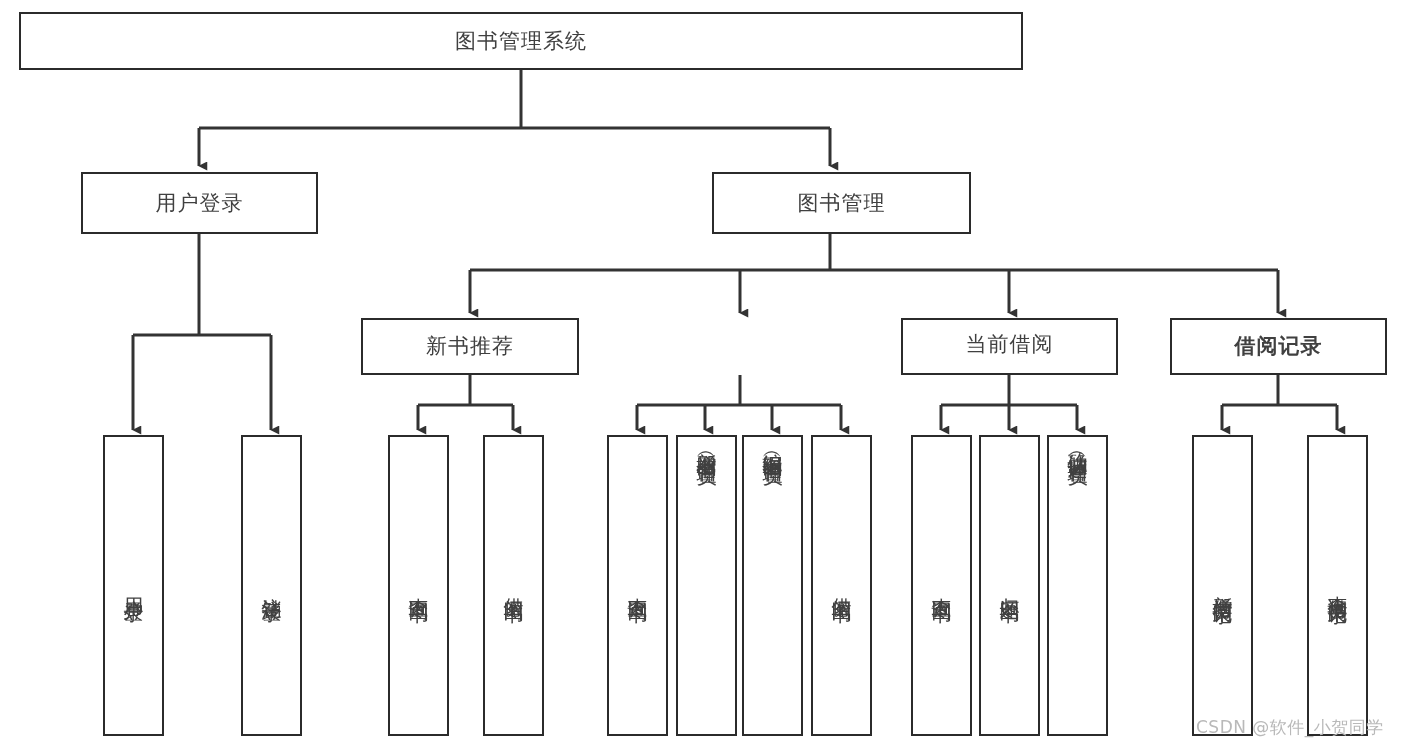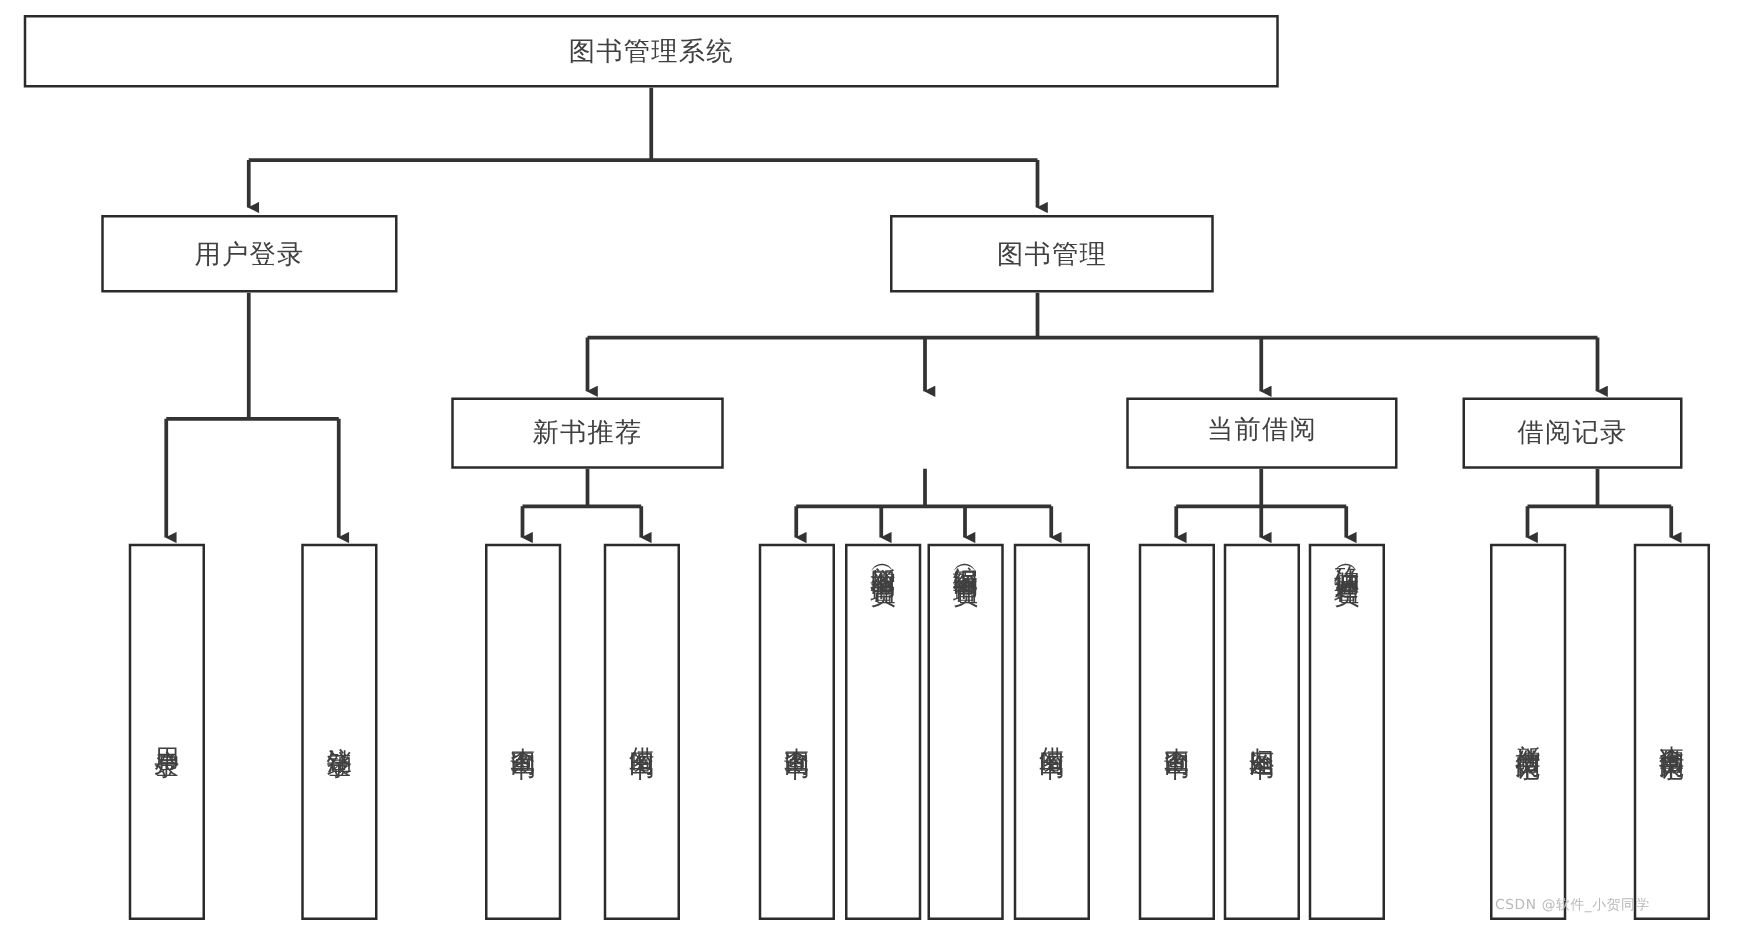--- a/index.html
+++ b/index.html
@@ -61,21 +61,21 @@
     white-space: nowrap;
   }
   .node.leaf.align-center {
     align-items: center;
   }
   .node.leaf.align-top {
     align-items: flex-start;
   }
   .watermark {
     position: absolute;
-    font-size: 11px;
+    font-size: 17px;
     color: #b9b9b9;
     white-space: nowrap;
     z-index: 5;
     letter-spacing: 0.5px;
   }
 </style>
 </head>
 <body>
 
 <div id="canvas">
@@ -142,21 +142,21 @@
   <div class="node" style="left:712px; top:172px; width:259px; height:62px;">
     <span class="node-label">图书管理</span>
   </div>
 
   <div class="node" style="left:361px; top:318px; width:218px; height:57px;">
     <span class="node-label">新书推荐</span>
   </div>
   <div class="node" style="left:901px; top:318px; width:217px; height:57px;font-family:Liberation Mono, monospace;">
     <span class="node-label">当前借阅</span>
   </div>
-  <div class="node" style="left:1170px; top:318px; width:176px; height:57px;">
+  <div class="node" style="left:1170px; top:318px; width:217px; height:57px;font-weight:bold;">
     <span class="node-label">借阅记录</span>
   </div>
 
   <div class="node leaf align-center" style="left:103px; top:435px; width:61px; height:301px;">
     <span class="node-label">用户登录</span>
   </div>
   <div class="node leaf align-center" style="left:241px; top:435px; width:61px; height:301px;">
     <span class="node-label">注销登录</span>
   </div>
 

